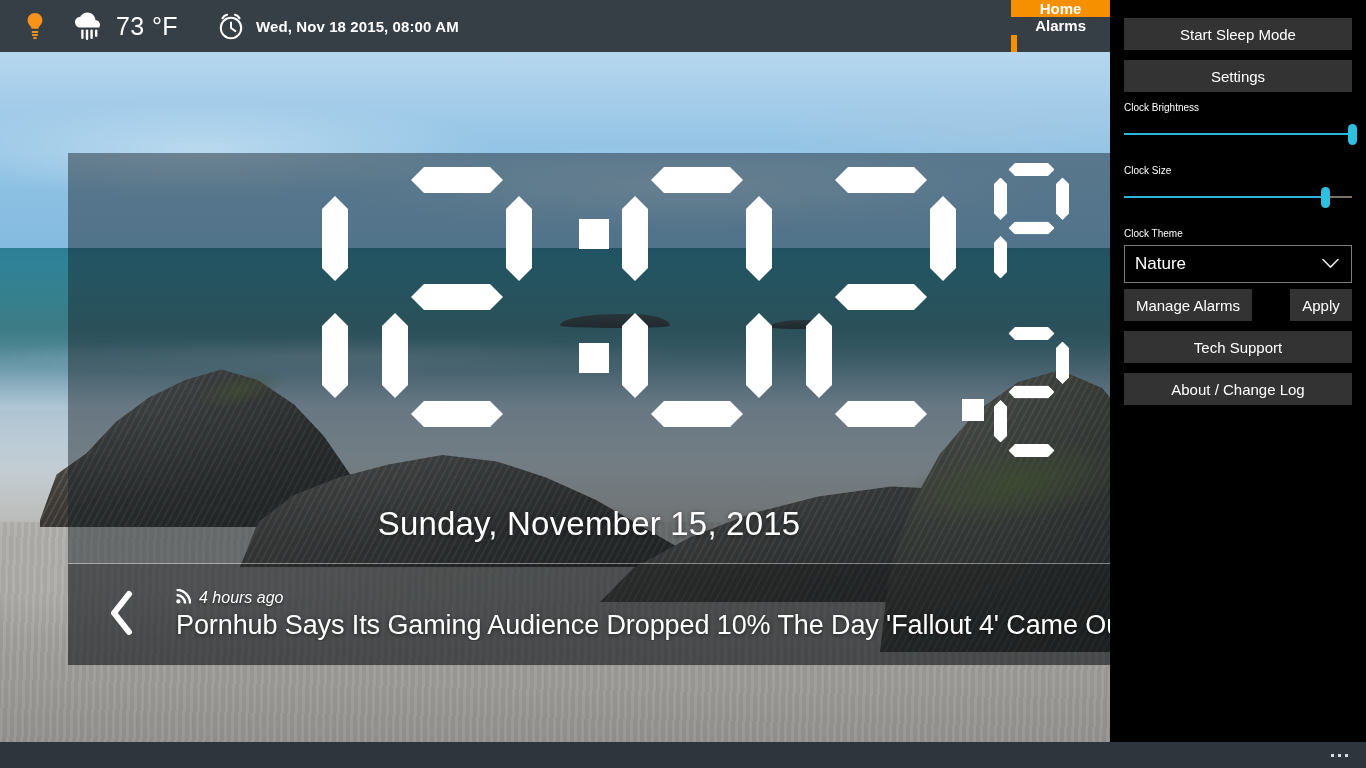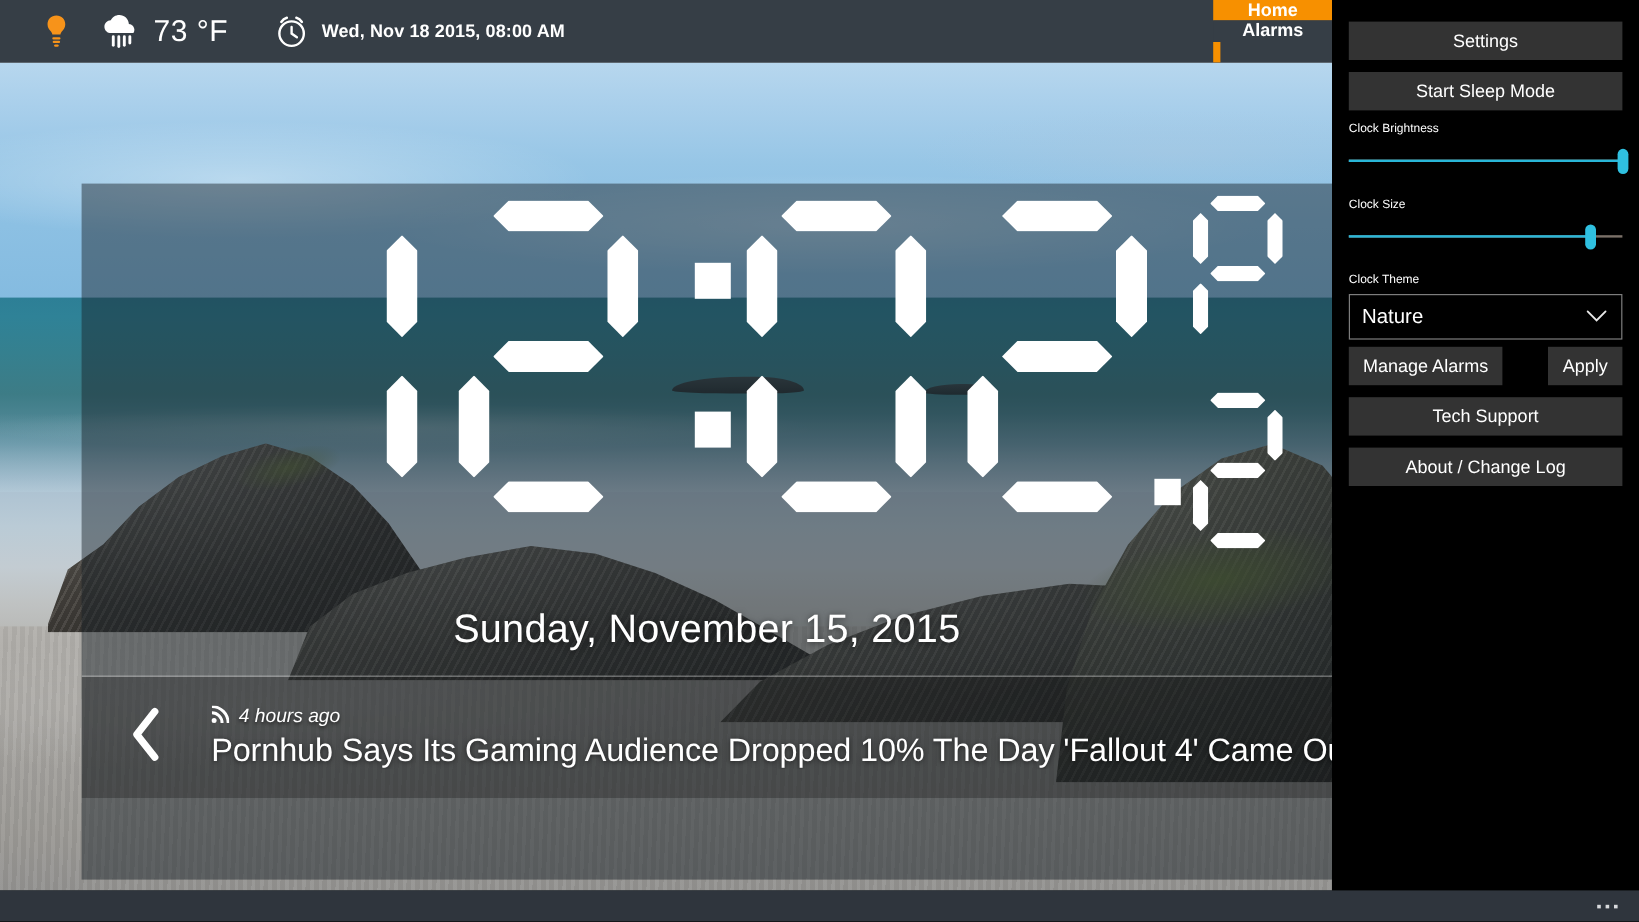--- a/index.html
+++ b/index.html
@@ -124,21 +124,21 @@
     border-radius: 60% 40% 40% 60% / 90% 90% 20% 20%;
     opacity: .85;
   }
 
   
   .topbar {
     position: absolute; left: 0; top: 0; width: 1110px; height: 52px;
     background: #363e46;
     display: flex; align-items: center;
   }
-  .status-left { display: flex; align-items: center; height: 52px; padding-left: 28px; gap: 0; }
+  .status-left { display: flex; align-items: center; height: 52px; padding-left: 16px; gap: 0; }
   .tb-item { display: flex; align-items: center; height: 52px; }
   .bulb-icon { width: 38px; display:flex; align-items:center; justify-content:center; }
   .weather-icon { width: 44px; display:flex; align-items:center; justify-content:center; margin-left: 12px;}
   .temp-text {
     color: #fff; font-size: 25px; font-weight: 400; letter-spacing: .4px;
     margin-left: 6px;
   }
   .alarm-icon { width: 46px; display:flex; align-items:center; justify-content:center; margin-left: 30px;}
   .alarm-text {
     color: #fff; font-size: 15px; font-weight: bold; letter-spacing: .1px; margin-left: 2px;
@@ -151,21 +151,21 @@
     height: 52px; display: flex; align-items: center; justify-content: center;
     padding: 0 24px; color: #fff; font-size: 15px; font-weight: bold;
     background: #363e46; cursor: pointer; min-width: 83px;
   }
   .tab.active { background: #f79000; }
   .tab-edge { width: 6px; height: 52px; background: #f79000; }
 
   
   .clock-panel {
     position: absolute; left: 68px; top: 153px;
-    width: 1042px; height: 580px;
+    width: 1042px; height: 512px;
     background: rgba(22,30,36,0.46);
     overflow: hidden;
   }
   .clock-row {
     position: absolute; left: 0; top: -8px;
     width: 1200px; height: 330px;
     display: block; white-space: nowrap;
   }
   .seg-digit { position: absolute; }
   .seg { position: absolute; background: #ffffff; }
@@ -402,22 +402,22 @@
           </span>
           <span class="news-age">4 hours ago</span>
         </div>
         <div class="news-title">Pornhub Says Its Gaming Audience Dropped 10% The Day 'Fallout 4' Came Out -</div>
       </div>
     </div>
   </div>
 
   <div class="sidebar">
 
+    <button class="s-btn">Start Sleep Mode</button>
     <button class="s-btn">Settings</button>
-    <button class="s-btn">Start Sleep Mode</button>
 
     <div class="s-label">Clock Brightness</div>
     <div class="slider-wrap">
       <div class="slider-track"></div>
       <div class="slider-fill" id="fill-bright" style="width: 100%;"></div>
       <div class="slider-thumb" id="thumb-bright" style="left: 100%;"></div>
     </div>
 
     <div class="s-label">Clock Size</div>
     <div class="slider-wrap">

